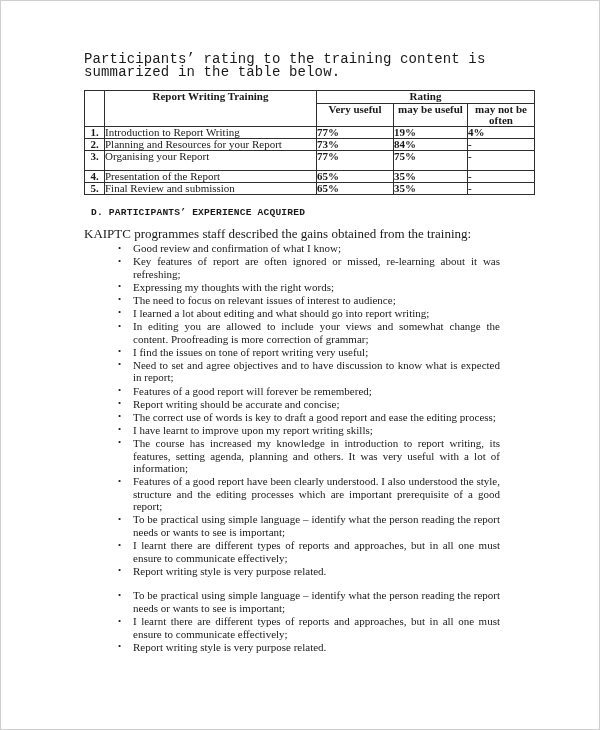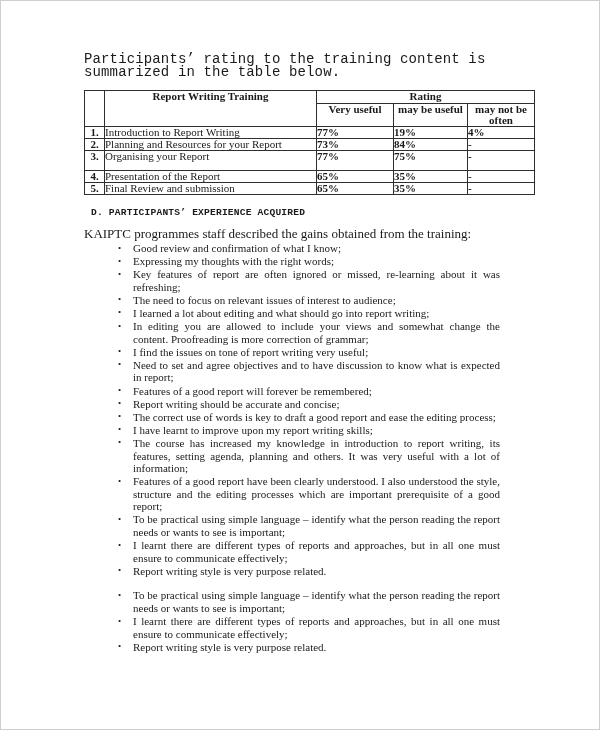--- a/index.html
+++ b/index.html
@@ -200,22 +200,22 @@
       </tr>
     </tbody>
   </table>
 
   <h2 class="section-head">D.  PARTICIPANTS’ EXPERIENCE ACQUIRED</h2>
 
   <p class="lead-line">KAIPTC programmes staff described the gains obtained from the training:</p>
 
   <ul class="gains">
       <li>Good review and confirmation of what I know;</li>
+      <li>Key features of report are often ignored or missed, re-learning about it was refreshing;</li>
       <li>Expressing my thoughts with the right words;</li>
-      <li>Key features of report are often ignored or missed, re-learning about it was refreshing;</li>
       <li>The need to focus on relevant issues of interest to audience;</li>
       <li>I learned a lot about editing and what should go into report writing;</li>
       <li>In editing you are allowed to include your views and somewhat change the content. Proofreading is more correction of grammar;</li>
       <li>I find the issues on tone of report writing very useful;</li>
       <li>Need to set and agree objectives and to have discussion to know what is expected in report;</li>
       <li>Features of a good report will forever be remembered;</li>
       <li>Report writing should be accurate and concise;</li>
       <li>The correct use of words is key to draft a good report and ease the editing process;</li>
       <li>I have learnt to improve upon my report writing skills;</li>
       <li>The course has increased my knowledge in introduction to report writing, its features, setting agenda, planning and others. It was very useful with a lot of information;</li>

